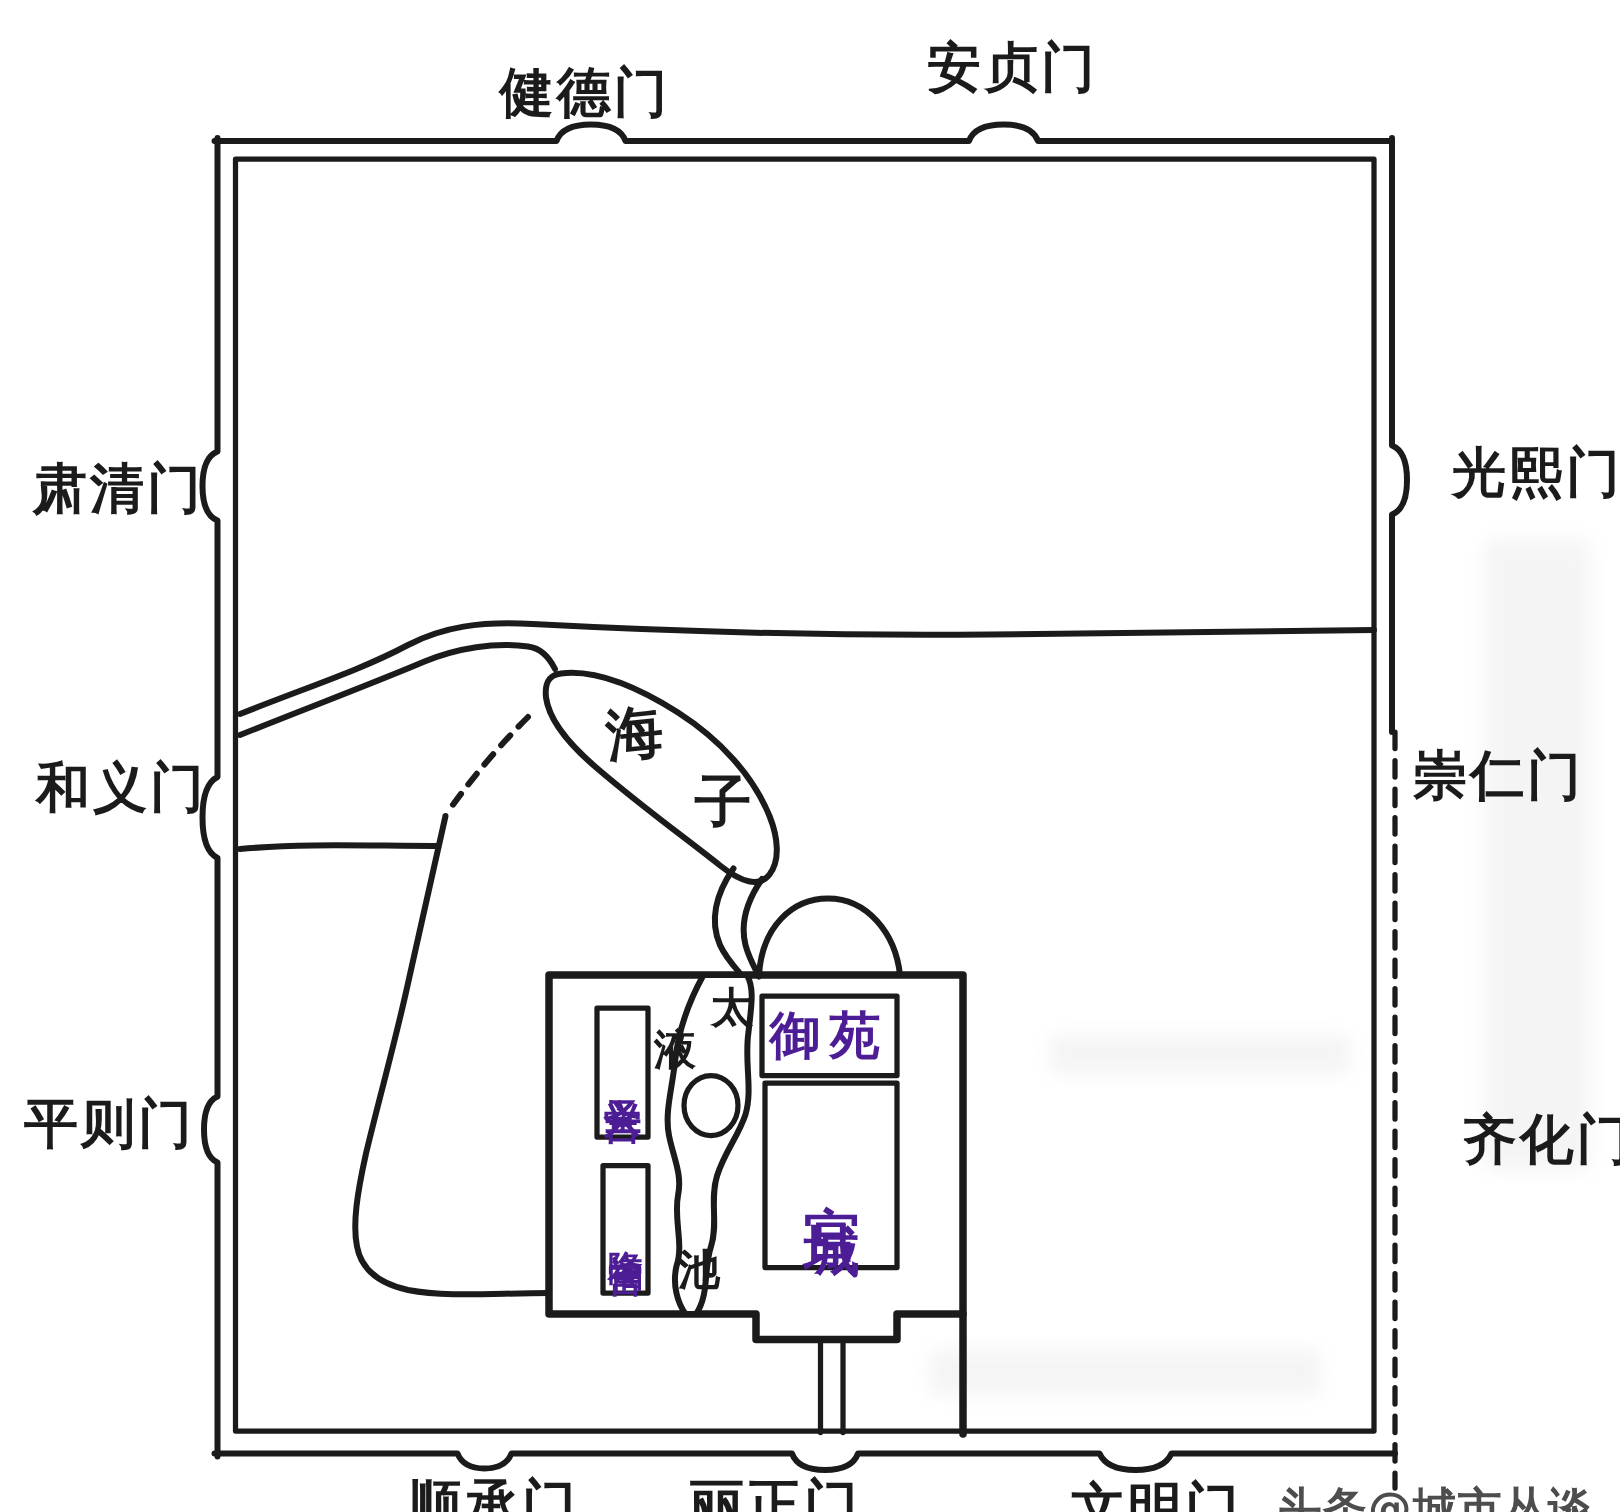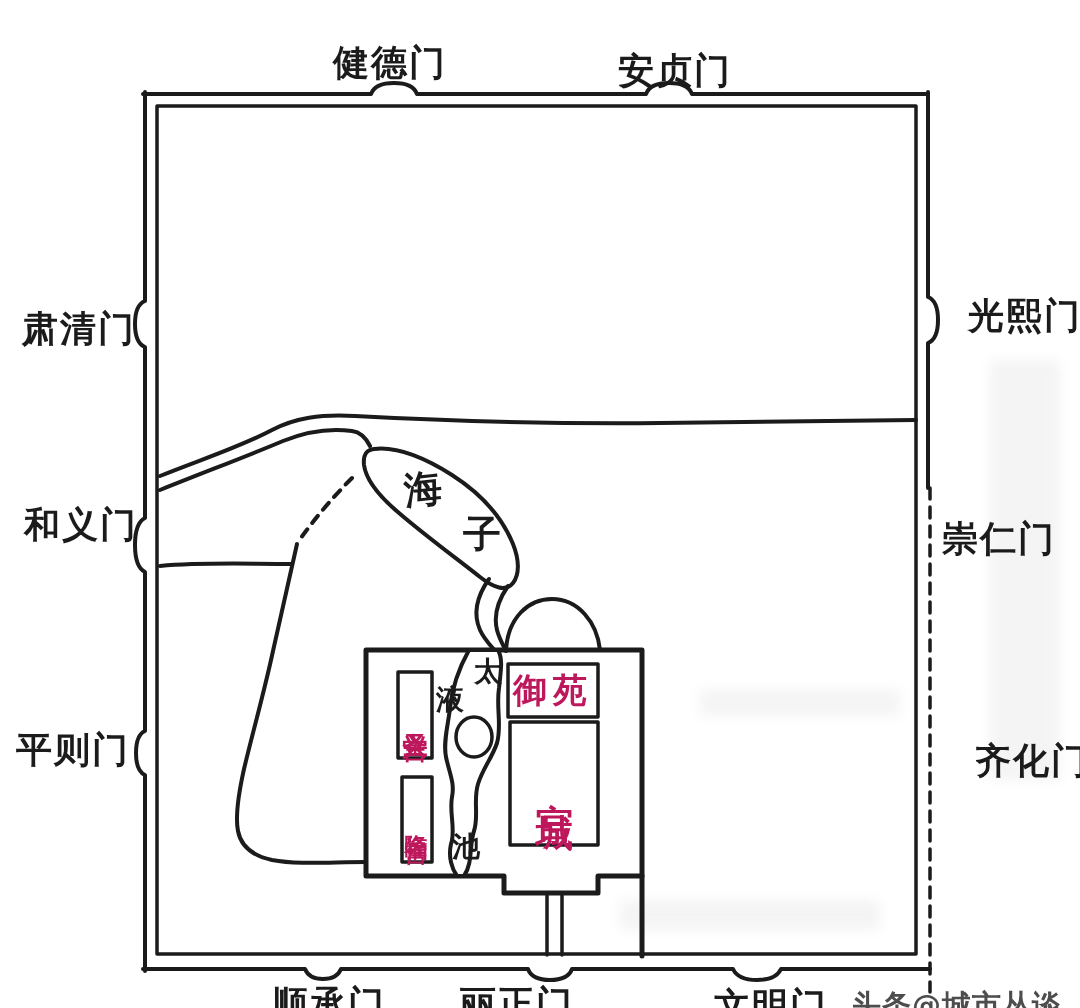--- a/index.html
+++ b/index.html
@@ -12,40 +12,40 @@
   #map-svg{position:absolute;left:0;top:0;}
   .lbl{
     position:absolute;font-weight:700;white-space:nowrap;
     color:#1b1b1b;line-height:1;
   }
   .gate{font-size:36px;letter-spacing:2px;}
   .waterchar{font-size:38px;}
   .pondchar{font-size:28px;}
   
   .g-jiande{left:333px;top:45px;}
-  .g-anzhen{left:618px;top:56px;font-family:Liberation Mono, monospace;}
-  .g-suqing{left:22px;top:311px;}
+  .g-anzhen{left:618px;top:28px;}
+  .g-suqing{left:22px;top:311px;font-family:Liberation Mono, monospace;}
   .g-heyi{left:24px;top:510px;font-family:Liberation Mono, monospace;}
   .g-pingze{left:16px;top:732px;}
   .g-guangxi{left:968px;top:298px;}
-  .g-chongren{left:942px;top:521px;}
+  .g-chongren{left:942px;top:500px;}
   .g-qihua{left:975px;top:743px;}
   .g-shuncheng{left:272px;top:986px;}
   .g-lizheng{left:460px;top:986px;}
   .g-wenming{left:714px;top:988px;}
   
   .c-hai{left:404px;top:470px;transform:rotate(-6deg);}
   .c-zi{left:463px;top:515px;}
   .c-tai{left:474px;top:658px;}
   .c-ye{left:436px;top:686px;}
   .c-chi{left:452px;top:833px;}
   
   .areabox{
     position:absolute;display:flex;align-items:center;justify-content:center;
-    font-weight:700;color:#be185d;
+    font-weight:700;color:#4c1d95;
   }
   .vert{writing-mode:vertical-rl;text-orientation:upright;}
   .a-yuyuan{left:508px;top:664px;width:90px;height:53px;font-size:34px;letter-spacing:6px;}
   .a-gongcheng{left:510px;top:722px;width:88px;height:123px;font-size:37px;letter-spacing:12px;}
   .a-xingsheng{left:398px;top:672px;width:34px;height:86px;font-size:25px;letter-spacing:2px;}
   .a-longfu{left:402px;top:777px;width:30px;height:85px;font-size:23px;letter-spacing:3px;}
   .watermark{
     position:absolute;left:852px;top:986px;font-size:29px;font-weight:700;
     color:#4d4d4d;letter-spacing:1px;white-space:nowrap;
   }

